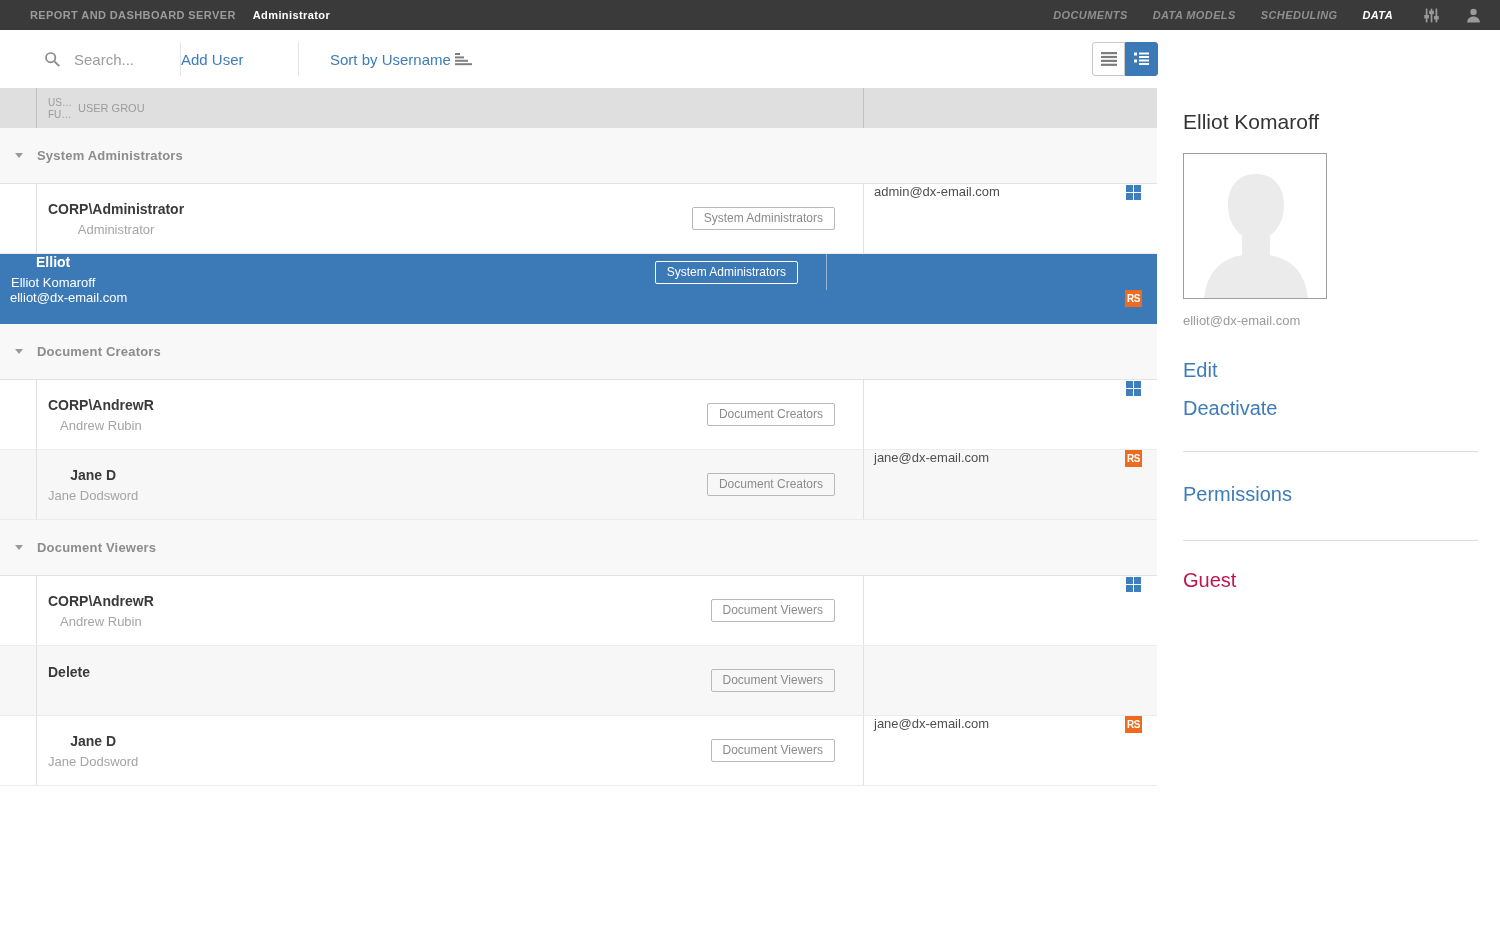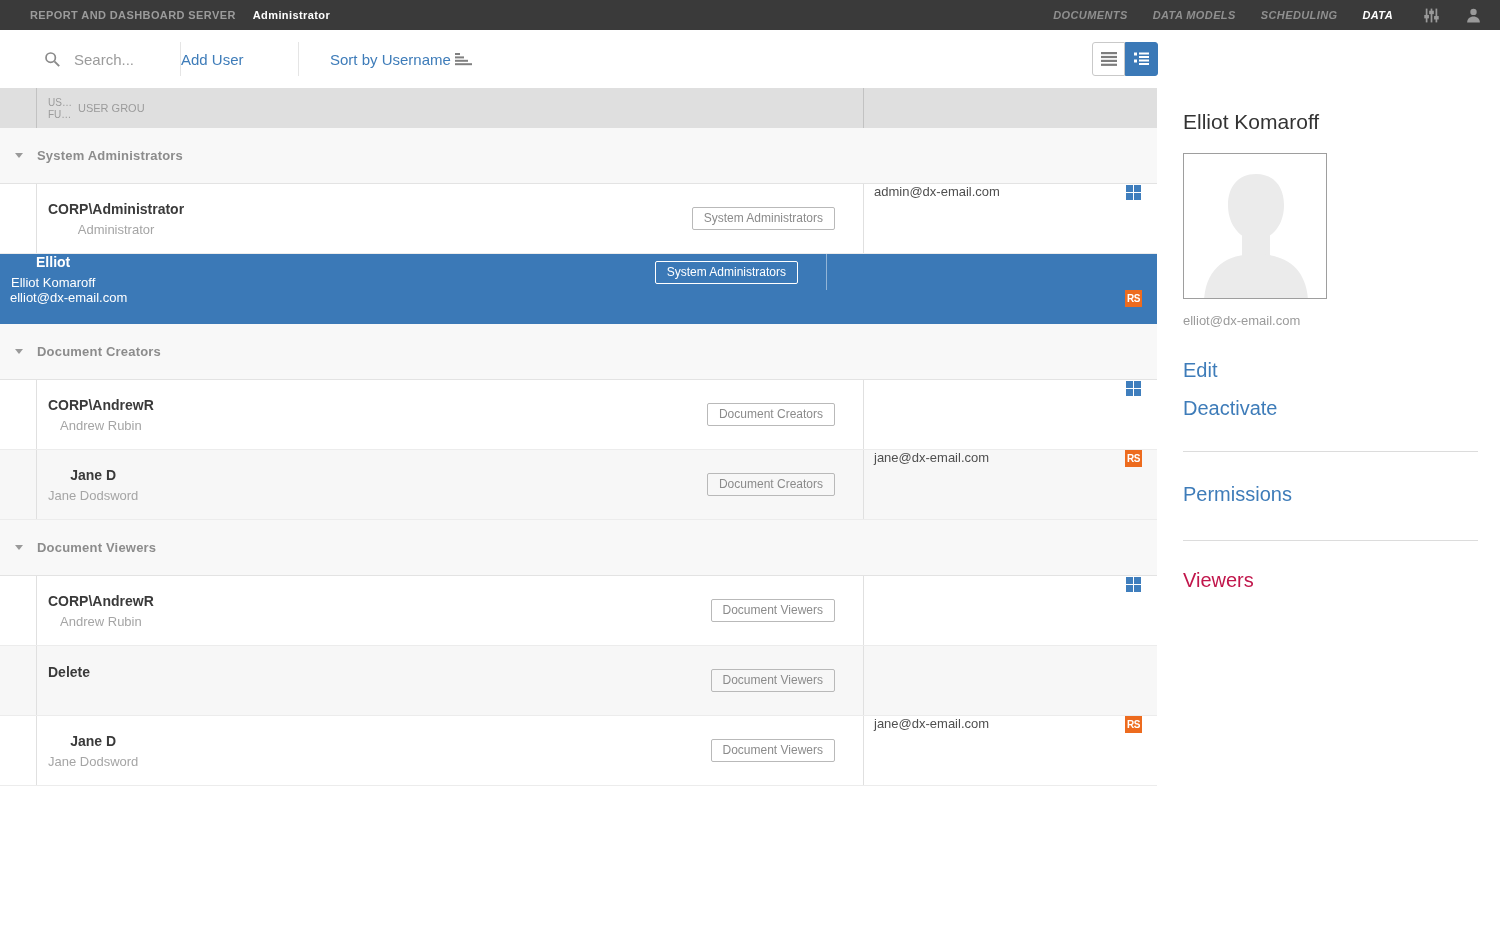--- a/index.html
+++ b/index.html
@@ -333,15 +333,15 @@
             <path d="M20 146c2-32 22-46 52-46s50 14 52 46z"></path>
           </g>
         </svg>
     </div>
     <div class="panel-email">elliot@dx-email.com</div>
     <div class="p-link edit">Edit</div>
     <div class="p-link permissions">Deactivate</div>
     <div class="panel-sep"></div>
     <div class="p-link deactivate">Permissions</div>
     <div class="panel-sep two"></div>
-    <div class="p-link delete">Viewers</div>
+    <div class="p-link delete">Guest</div>
   </div>
 </div>
 
 </body></html>

